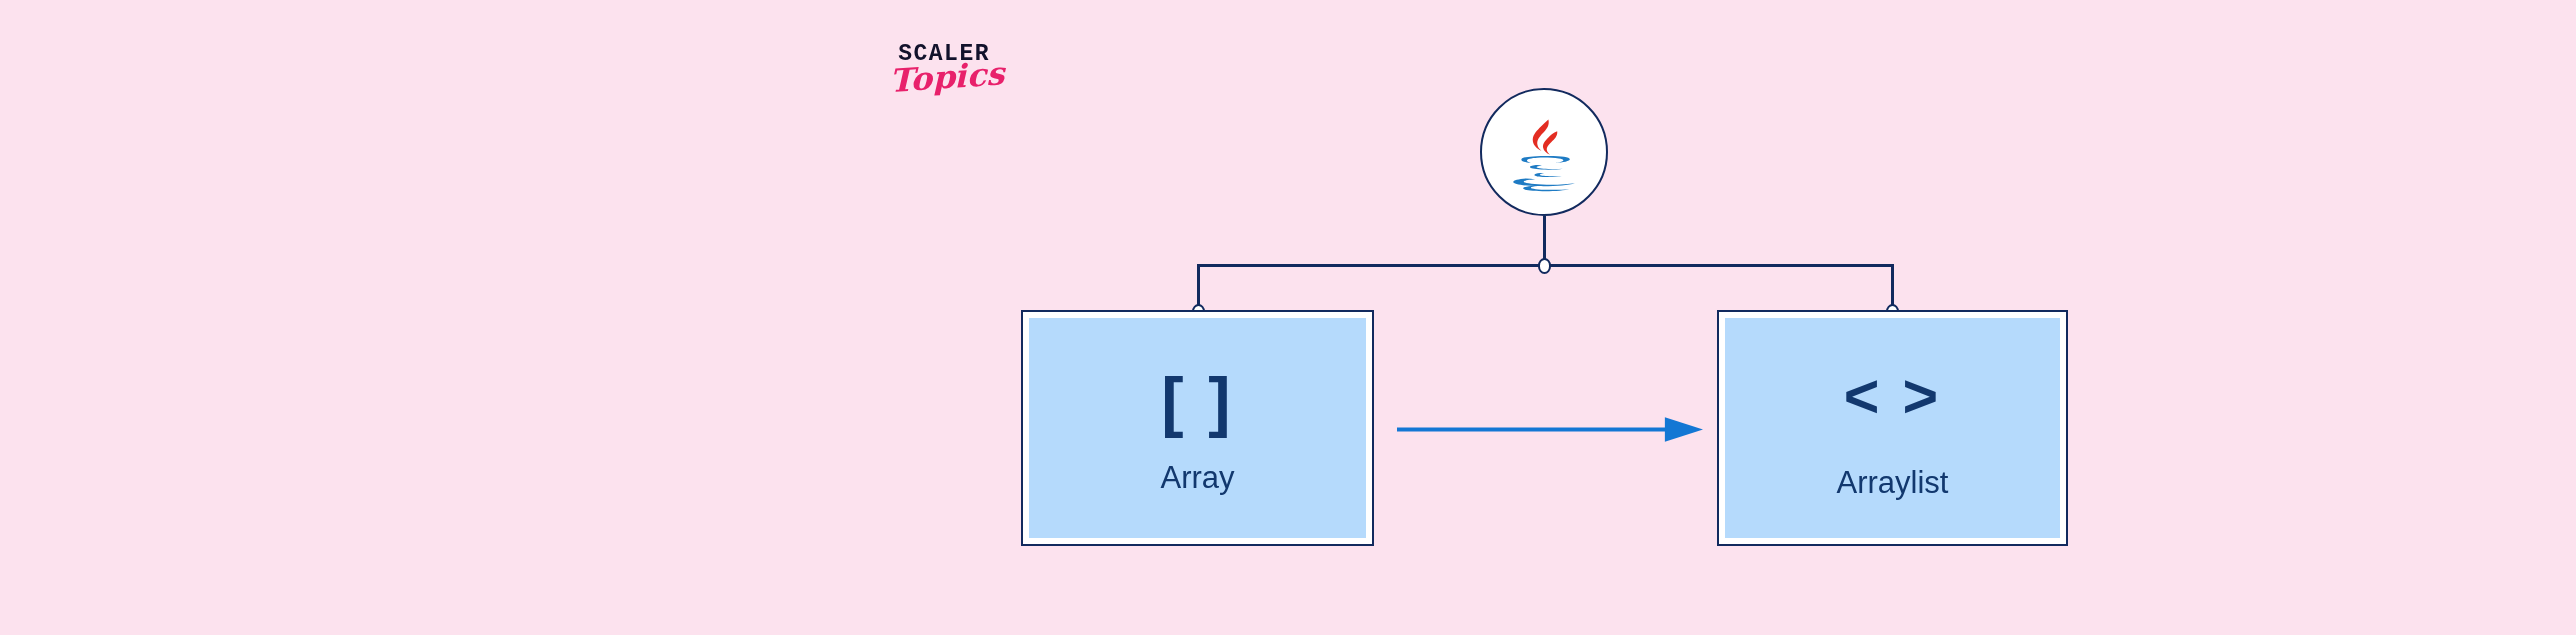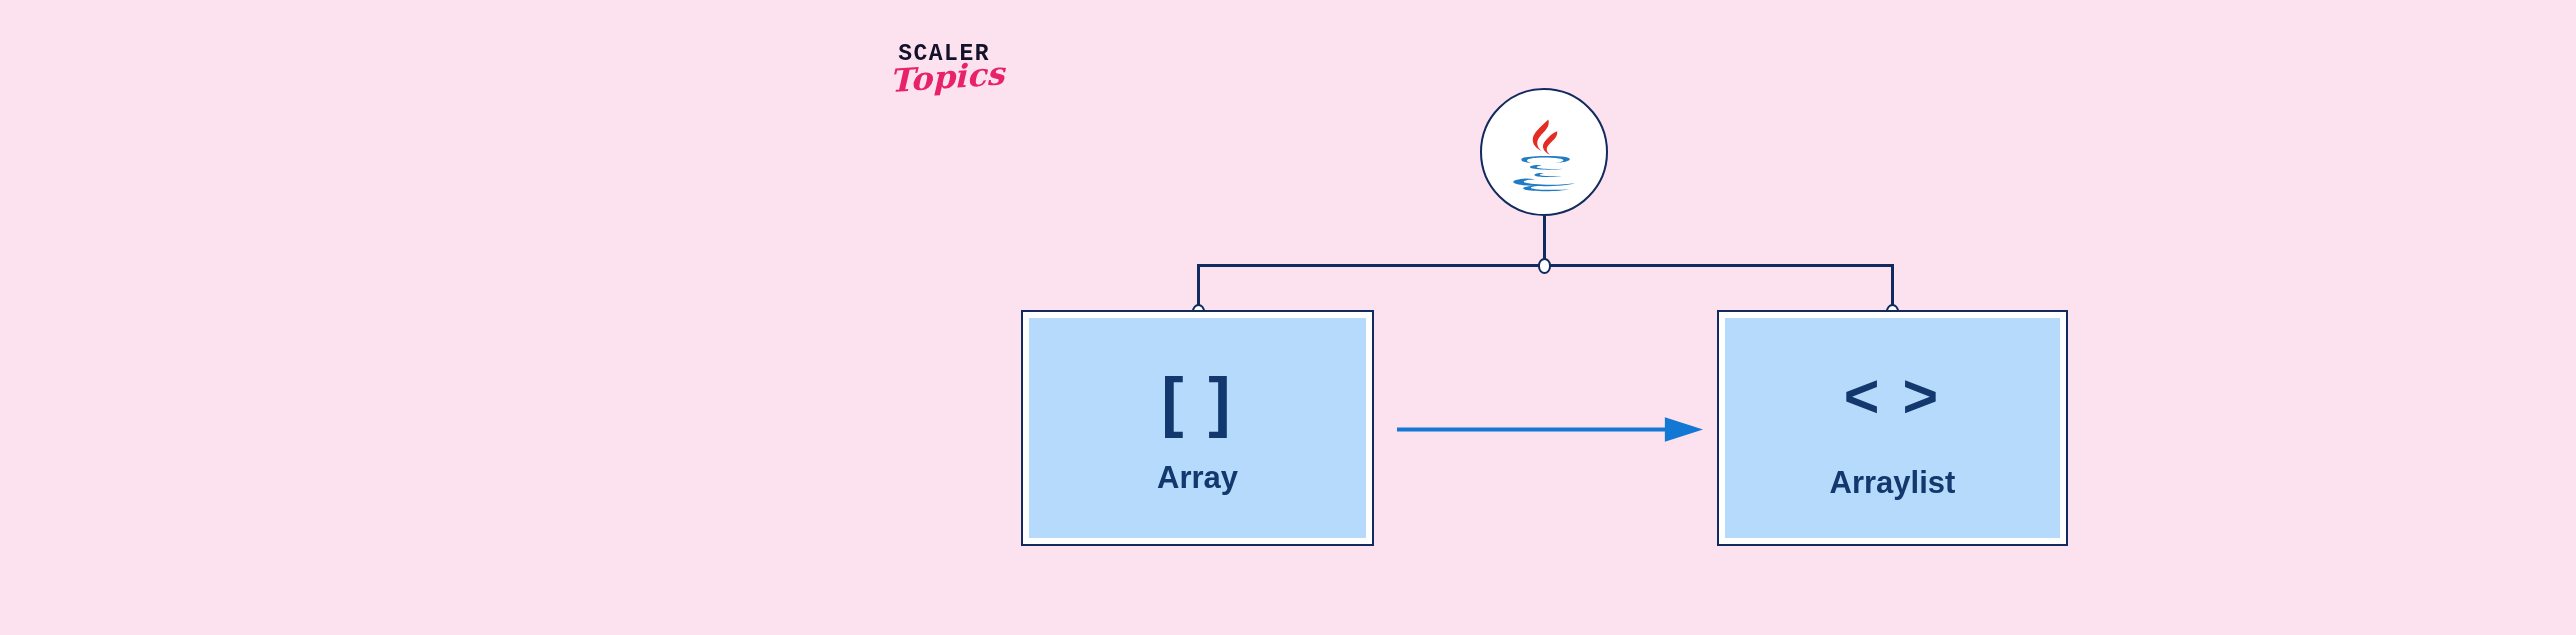--- a/index.html
+++ b/index.html
@@ -159,21 +159,21 @@
     margin-bottom: 28px;
   }
   .concept-symbol.angles {
     font-size: 61px;
     margin-top: 7.2px;
     margin-bottom: 40px;
   }
   .concept-label {
     color: #12386e;
     font-family: "Liberation Sans", sans-serif;
-    font-weight: 700;
+    font-weight: 400;
     font-size: 31px;
     line-height: 1;
     letter-spacing: 0px;
     user-select: none;
   }
 
   #box-array     { left: 1021px; top: 310px; width: 353px; height: 236px; }
   #box-arraylist { left: 1717px; top: 310px; width: 351px; height: 236px; }
 
   

